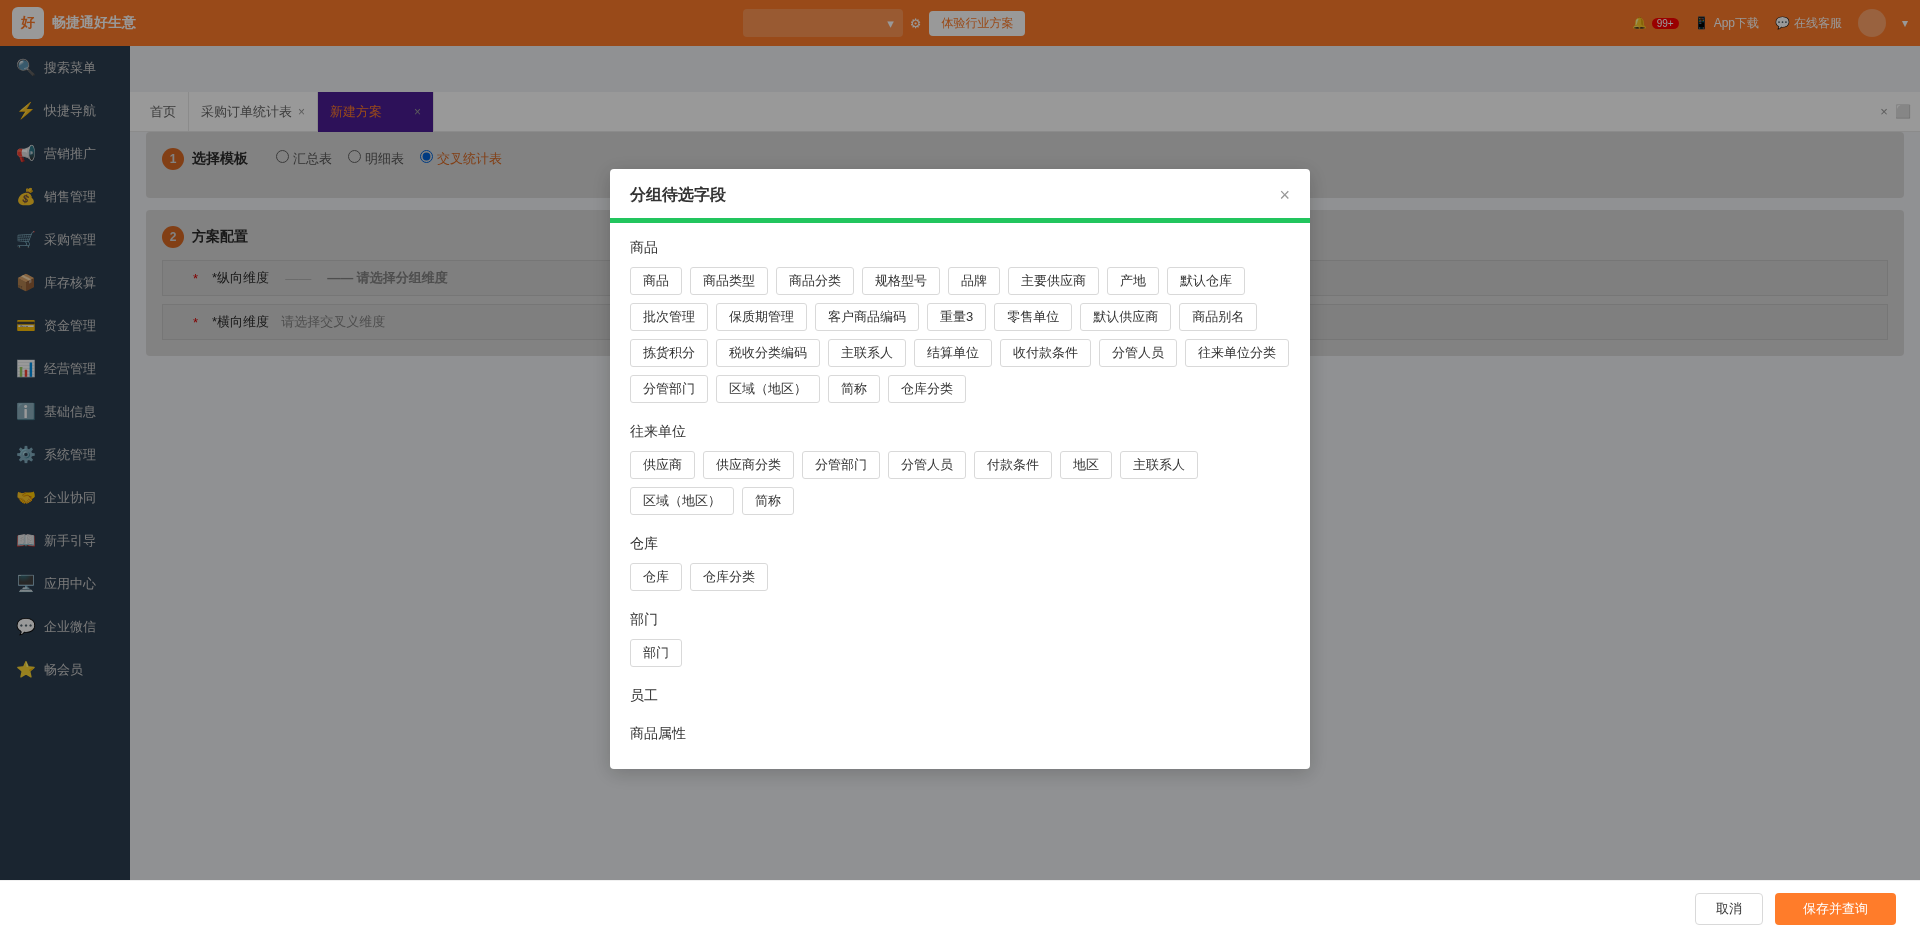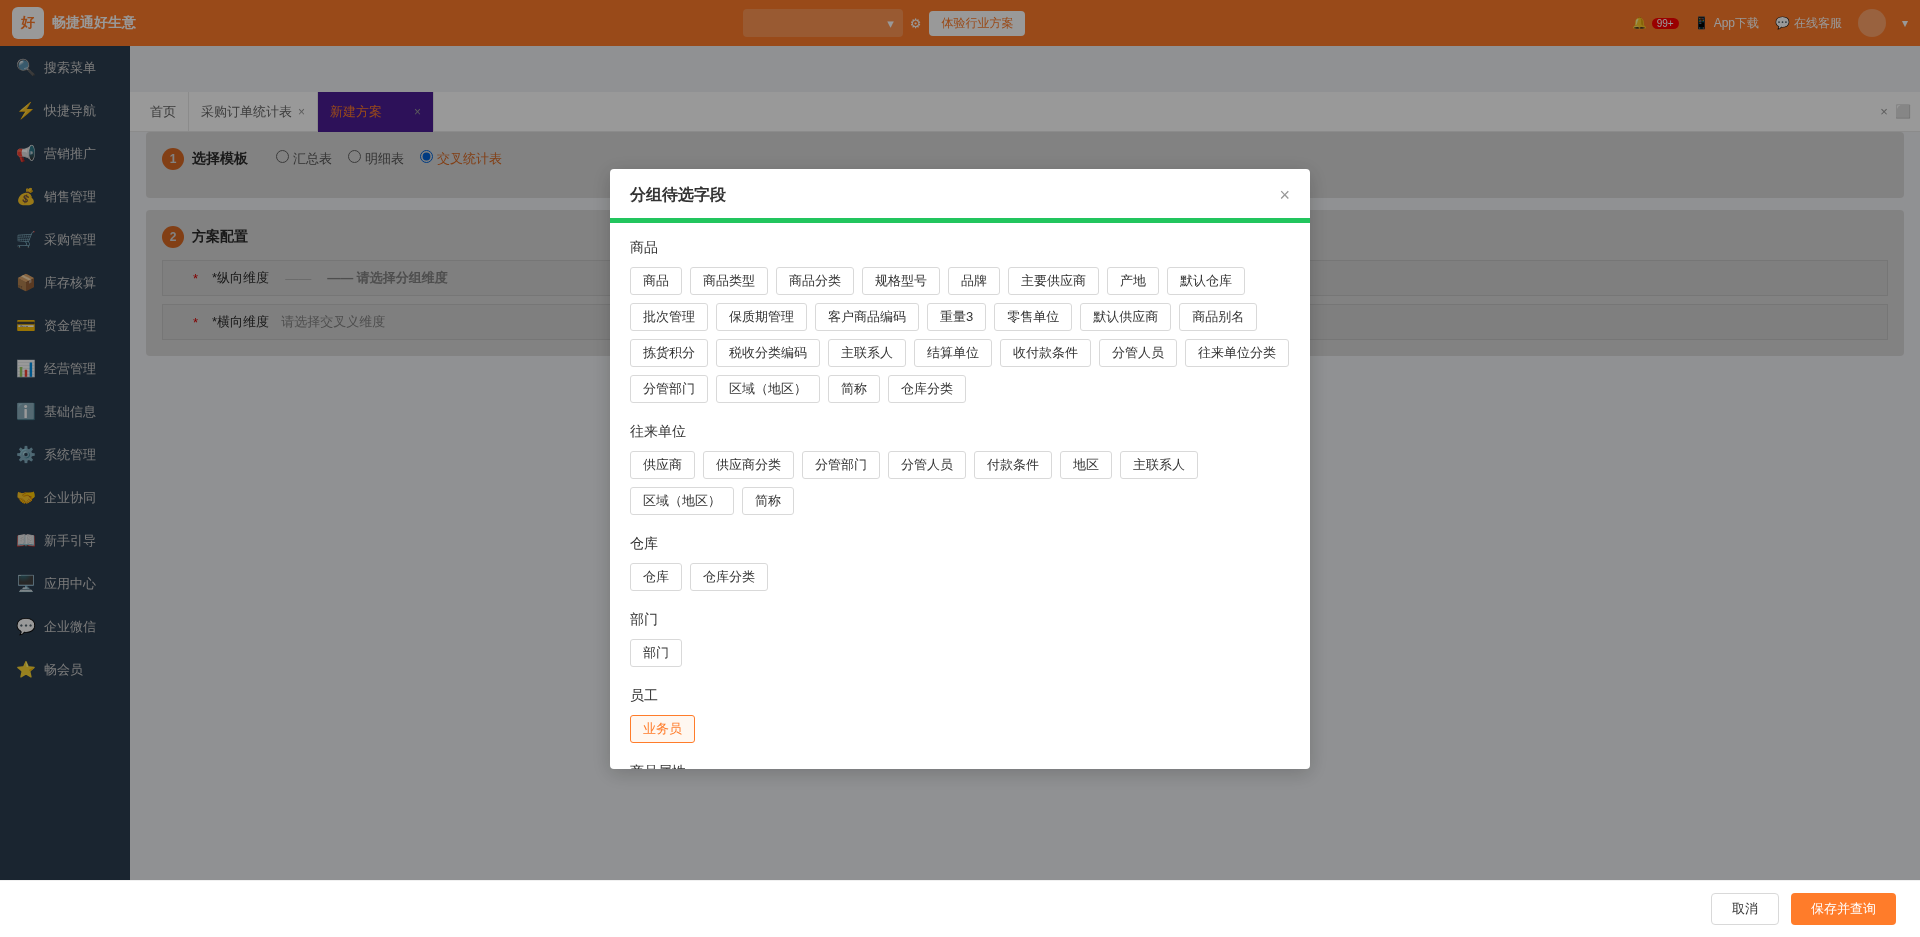--- a/index.html
+++ b/index.html
@@ -166,21 +166,21 @@
       color: #333;
       padding: 6px 20px;
       border-radius: 4px;
       cursor: pointer;
       font-size: 13px;
     }
     .btn-confirm {
       background: #ff7c2a;
       border: none;
       color: #fff;
-      padding: 6px 20px;
+      padding: 6px 28px;
       border-radius: 4px;
       cursor: pointer;
       font-size: 13px;
     }
 
     
     .bg-section {
       background: #fff;
       border-radius: 4px;
       padding: 16px;
@@ -410,23 +410,20 @@
 
       <div class="field-section">
         <div class="section-label">部门</div>
         <div class="field-tags">
           <span class="field-tag">部门</span>
         </div>
       </div>
 
       <div class="field-section">
         <div class="section-label">员工</div>
-        <div class="field-tags">
-          <span class="field-tag selected">业务员</span>
-        </div>
       </div>
 
       <div class="field-section">
         <div class="section-label">商品属性</div>
 
       </div>
 
     </div>
   </div>
 </div>

